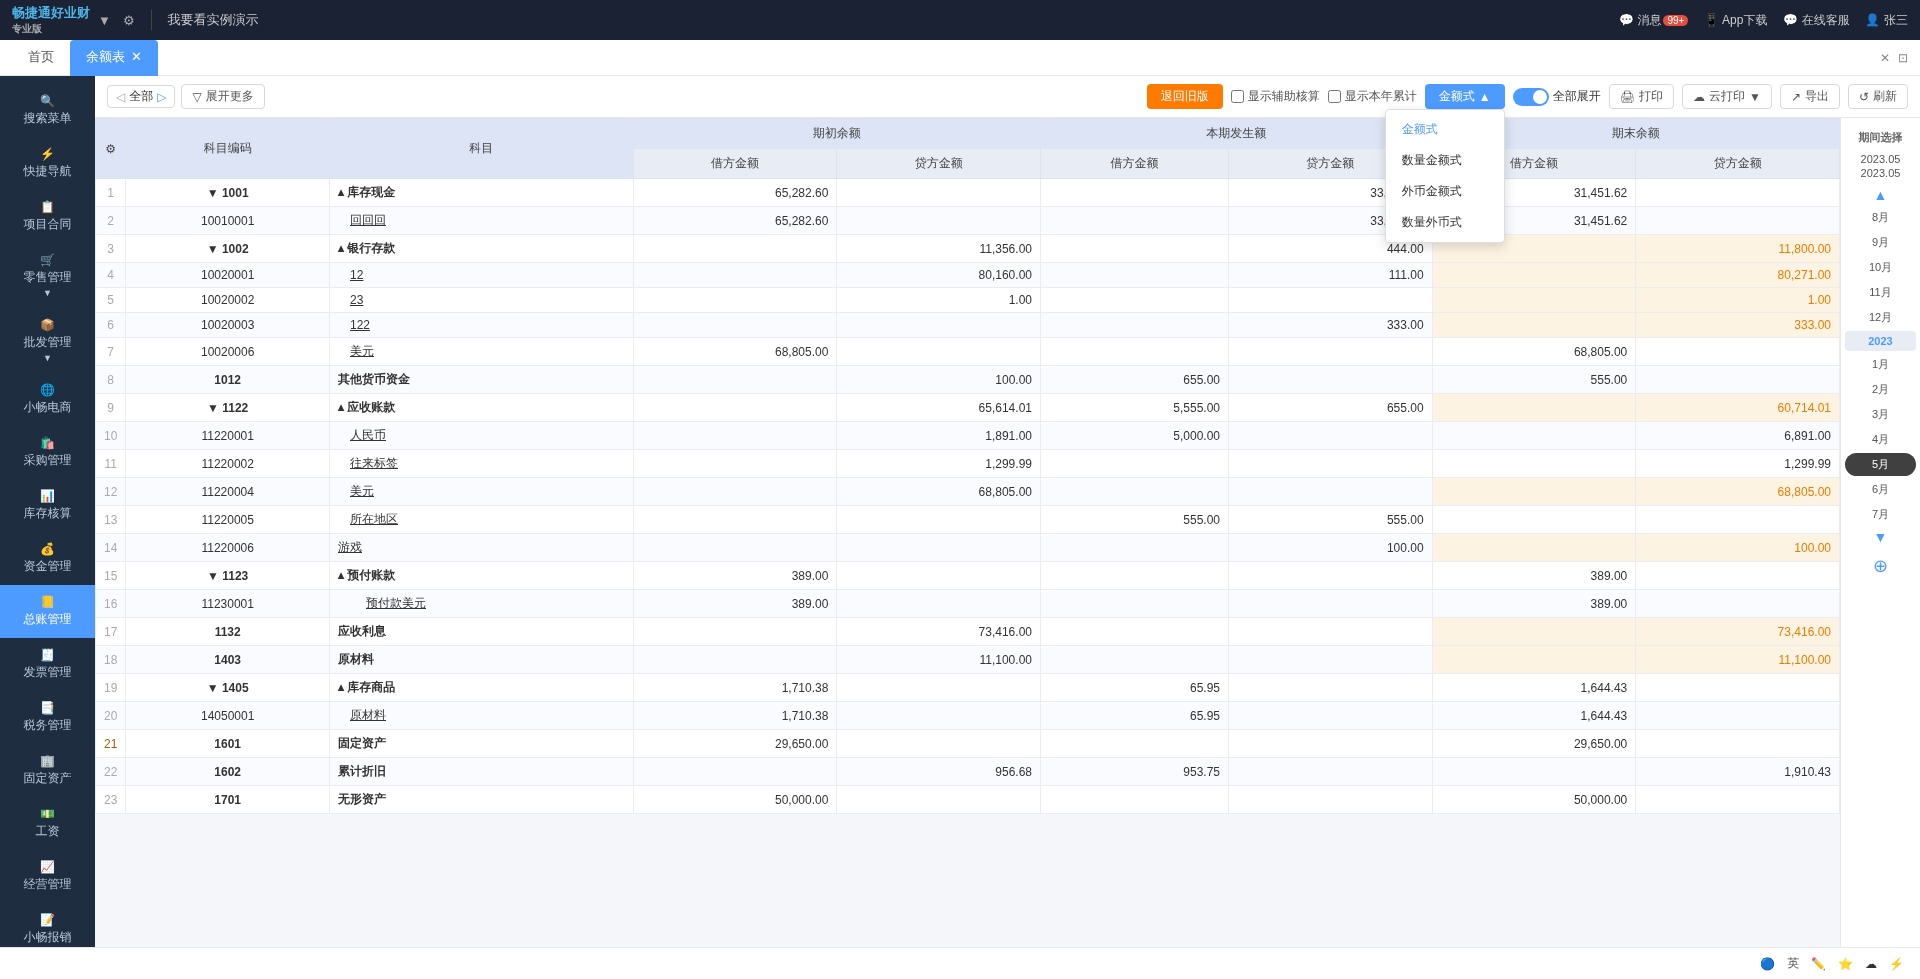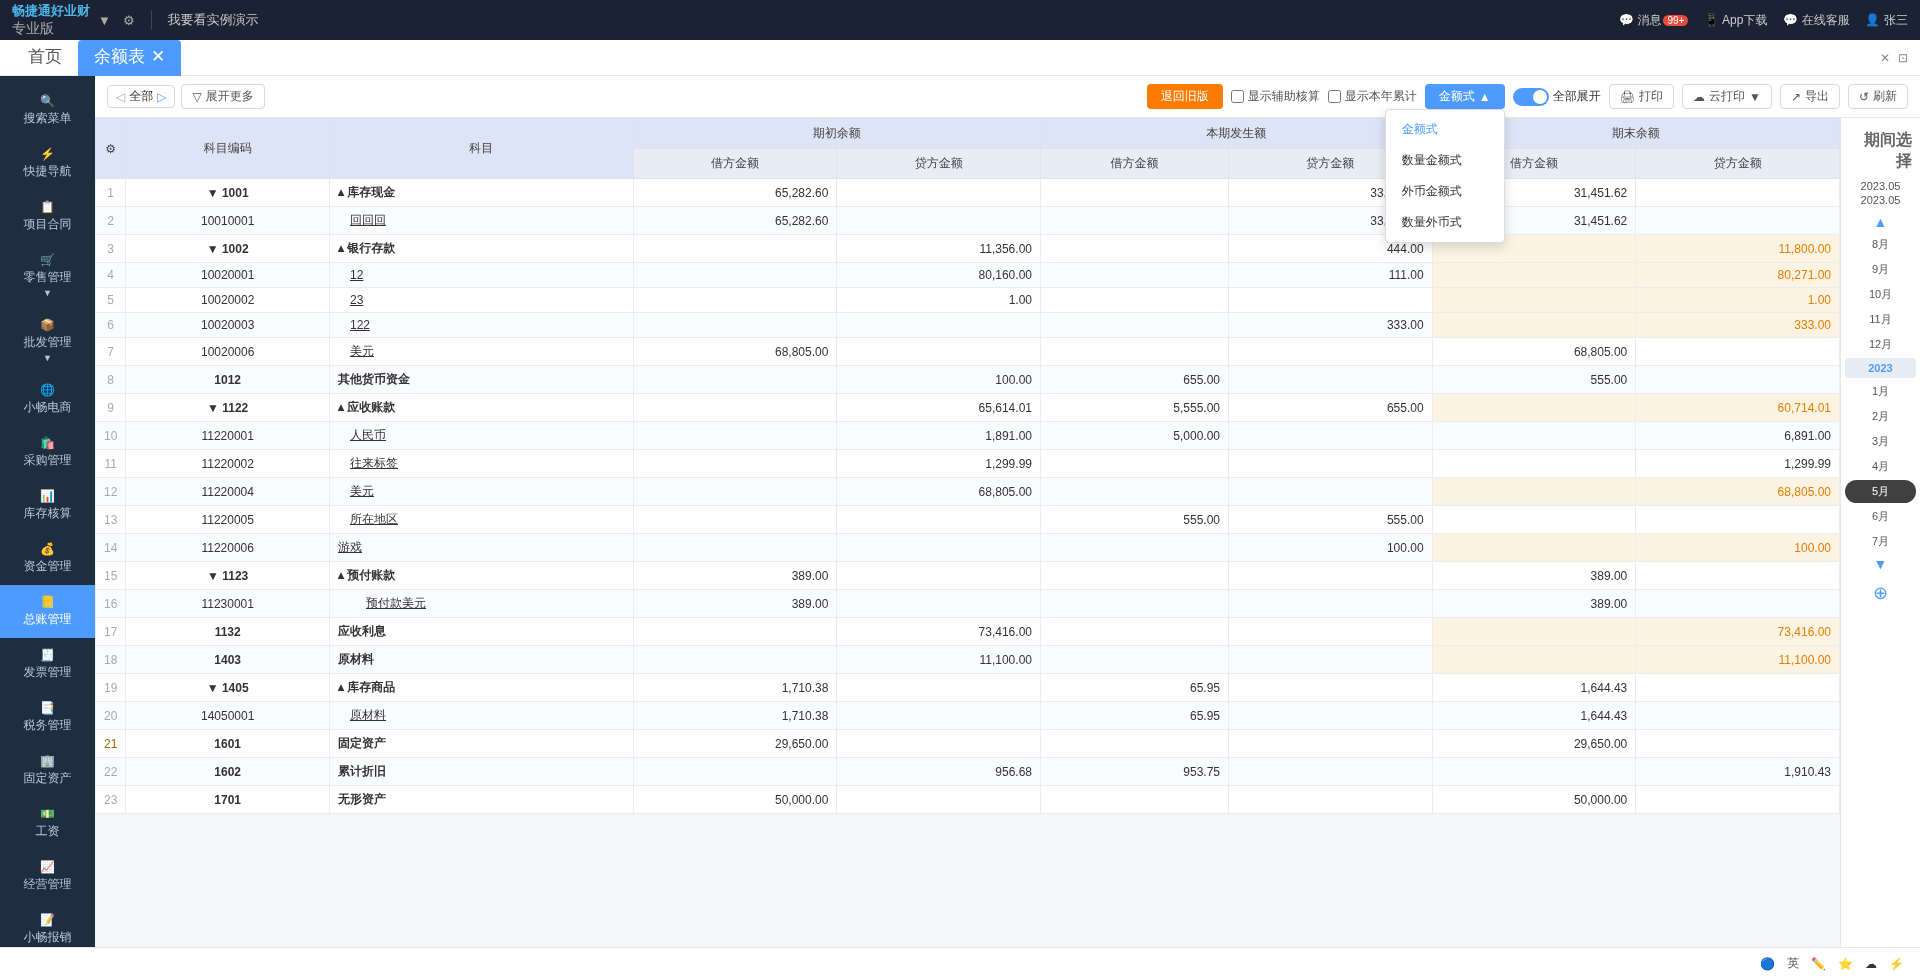--- a/index.html
+++ b/index.html
@@ -2,28 +2,28 @@
 <html><head>
   <meta charset="utf-8">
   <style>
     * { margin: 0; padding: 0; box-sizing: border-box; }
     body { font-family: 'Microsoft YaHei', sans-serif; font-size: 12px; background: #f0f2f5; color: #333; overflow: hidden; width: 1920px; height: 979px; }
 
     
     .top-bar { height: 40px; background: #1a2233; display: flex; align-items: center; padding: 0 12px; justify-content: space-between; }
     .top-bar-left { display: flex; align-items: center; gap: 8px; color: #fff; font-size: 13px; }
     .top-bar-logo { color: #4db6e8; font-weight: bold; font-size: 13px; }
-    .top-bar-subtitle { color: #aaa; font-size: 14px; }
+    .top-bar-subtitle { color: #aaa; font-size: 10px; font-weight: bold; }
     .top-bar-logo-wrap { display: flex; flex-direction: column; }
     .top-bar-right { display: flex; align-items: center; gap: 16px; color: #ccc; font-size: 12px; }
     .badge-red { background: #e74c3c; color: #fff; border-radius: 8px; padding: 0 4px; font-size: 10px; margin-left: 2px; }
 
     
     .nav-bar { height: 36px; background: #fff; display: flex; align-items: center; padding: 0 12px; border-bottom: 1px solid #e8e8e8; gap: 0; }
-    .nav-tab { padding: 0 16px; height: 36px; display: flex; align-items: center; font-size: 17px; cursor: pointer; color: #555; border-bottom: 2px solid transparent; }
+    .nav-tab { padding: 0 16px; height: 36px; display: flex; align-items: center; font-size: 13px; cursor: pointer; color: #555; border-bottom: 2px solid transparent; }
     .nav-tab.active { background: #4e9bff; color: #fff; border-radius: 4px 4px 0 0; }
     .nav-tab-close { margin-left: 6px; cursor: pointer; color: #fff; }
     .nav-tab-home { color: #555; }
     .nav-bar-close-btn { margin-left: auto; display: flex; align-items: center; gap: 8px; }
 
     
     .main-layout { display: flex; height: calc(979px - 76px); }
 
     
     .sidebar { width: 95px; background: #1e2d40; display: flex; flex-direction: column; align-items: stretch; padding-top: 8px; }
@@ -59,21 +59,21 @@
     tbody tr td.highlight { background: #fdf3e3; color: #e67e00; }
     .row-even { background: #fafbff; }
 
     
     .dropdown-menu { position: absolute; background: #fff; border: 1px solid #ddd; border-radius: 4px; box-shadow: 0 4px 12px rgba(0,0,0,0.15); z-index: 100; min-width: 120px; padding: 4px 0; }
     .dropdown-item { padding: 7px 16px; cursor: pointer; font-size: 12px; color: #333; }
     .dropdown-item.active { color: #4e9bff; }
 
     
     .right-panel { width: 80px; background: #fff; border-left: 1px solid #e8e8e8; display: flex; flex-direction: column; align-items: center; padding: 8px 4px; font-size: 11px; color: #555; overflow-y: auto; }
-    .right-panel-title { font-size: 16px; color: #666; margin-bottom: 4px; writing-mode: horizontal-tb; text-align: right; font-weight: bold; padding: 4px; }
+    .right-panel-title { font-size: 11px; color: #666; margin-bottom: 4px; writing-mode: horizontal-tb; text-align: left; font-weight: bold; padding: 4px; }
     .month-item { padding: 4px 8px; margin: 1px 0; cursor: pointer; border-radius: 2px; text-align: center; width: 100%; color: #555; font-size: 11px; }
     .month-item.active { background: #404040; color: #fff; border-radius: 12px; }
     .month-item.current-year { color: #333; font-weight: bold; }
     .nav-arrow { cursor: pointer; color: #4e9bff; font-size: 14px; padding: 2px 6px; }
 
     
     .gear-cell { width: 30px; }
   </style>
 </head>
 <body>

